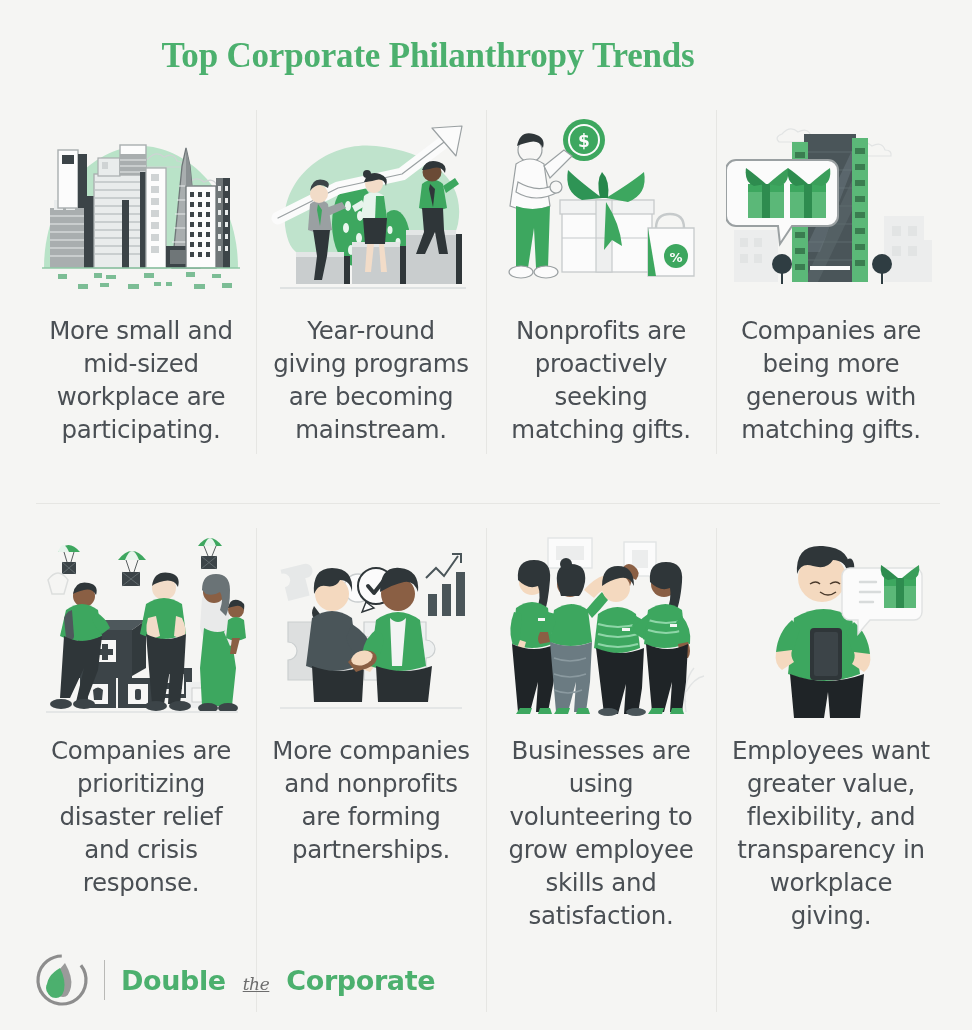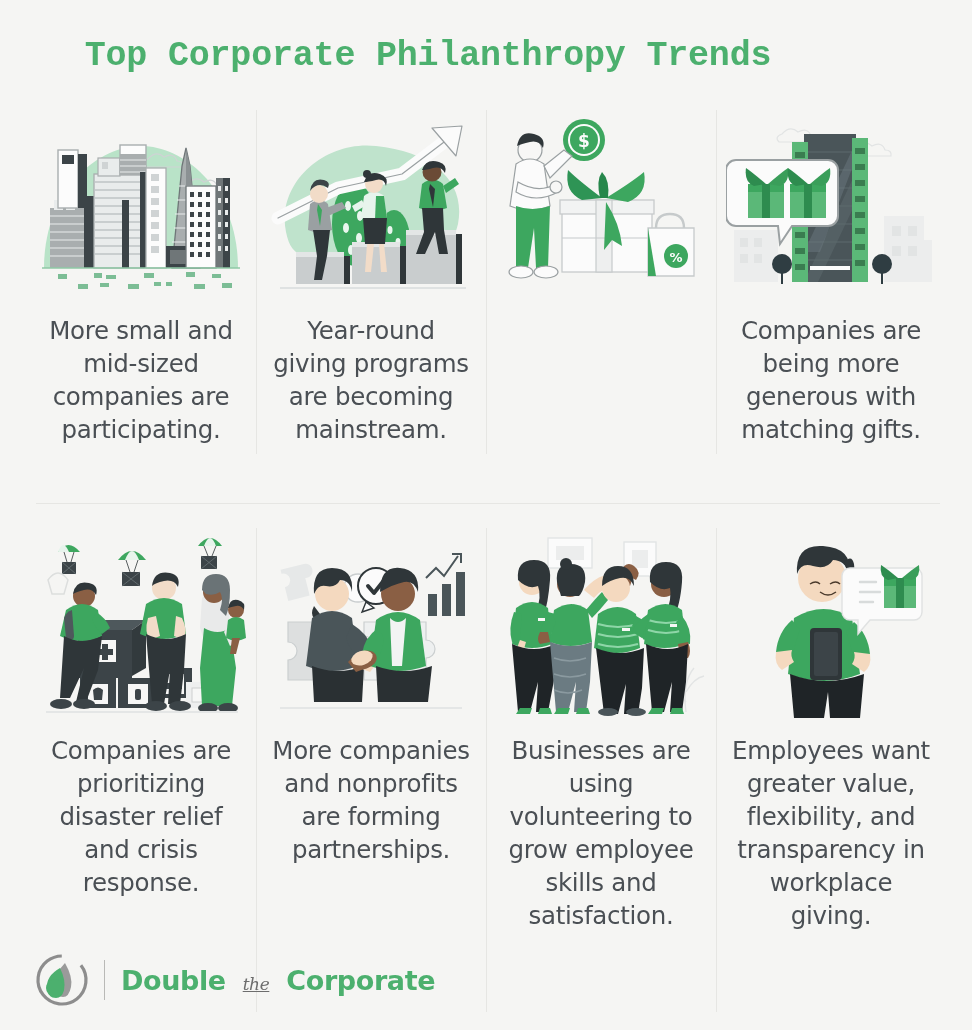--- a/index.html
+++ b/index.html
@@ -25,21 +25,21 @@
   .title {
     position: absolute;
     top: 36px;
     left: 0;
     width: 856px;
     text-align: center;
     font-size: 35px;
     font-weight: bold;
     color: #4cb06e;
     letter-spacing: -0.2px;
-    font-family: Liberation Mono, monospace;
+    font-family: Liberation Serif, serif;
   }
 
   
   .grid {
     position: absolute;
     top: 104px;
     left: 26px;
     width: 920px;
     display: grid;
     grid-template-columns: repeat(4, 1fr);
@@ -270,21 +270,21 @@
             <rect x="108" y="161" width="10" height="5"></rect>
               <rect x="118" y="170" width="7" height="4"></rect>
             <rect x="130" y="170" width="6" height="4"></rect>
               <rect x="150" y="160" width="9" height="5"></rect>
             <rect x="158" y="172" width="11" height="5"></rect>
               <rect x="176" y="162" width="9" height="4"></rect>
             <rect x="186" y="171" width="10" height="5"></rect>
           </g>
         </svg>
       </div>
-      <div class="caption">More small and mid-sized companies are participating.</div>
+      <div class="caption">More small and mid-sized workplace are participating.</div>
     </div>
 
     <div class="cell">
       <div class="illo-wrap">
         <svg class="illo" width="210" height="186" viewBox="0 0 210 186">
           <path d="M20 120 C10 70 60 28 110 34 C168 40 200 70 192 112 C184 152 120 160 80 152 C42 144 26 150 20 120 Z" fill="#bfe3cc"></path>
 
           <ellipse cx="88" cy="112" rx="22" ry="42" fill="#3da75f"></ellipse>
           <ellipse cx="128" cy="128" rx="16" ry="30" fill="#3da75f"></ellipse>
           <g fill="#e9f6ee">
@@ -378,20 +378,21 @@
           <path d="M104 86 q-4 -18 2 -26 q8 8 6 26z" fill="#26874b"></path>
           <path d="M110 90 q14 22 16 44 l-10 -6 l-8 10z" fill="#3da75f"></path>
 
           <path d="M152 116 h46 v48 h-46z" fill="#fbfbfb" stroke="#c6cacb" stroke-width="1.3"></path>
           <path d="M152 116 l8 48 h-8z" fill="#3da75f"></path>
           <path d="M160 116 q0-14 14-14 q14 0 14 14" fill="none" stroke="#c6cacb" stroke-width="2.4"></path>
           <circle cx="180" cy="144" r="12" fill="#3da75f"></circle>
           <text x="180" y="150" font-family="DejaVu Sans, sans-serif" font-size="13" font-weight="bold" fill="#fbfbfb" text-anchor="middle">%</text>
         </svg>
       </div>
+      <div class="caption">Nonprofits are proactively seeking matching gifts.</div>
     </div>
 
     <div class="cell">
       <div class="illo-wrap">
         <svg class="illo" width="210" height="186" viewBox="0 0 210 186">
           <g fill="#eceded">
             <rect x="8" y="118" width="44" height="52"></rect>
             <rect x="158" y="104" width="40" height="66"></rect>
             <rect x="186" y="128" width="20" height="42"></rect>
           </g>

